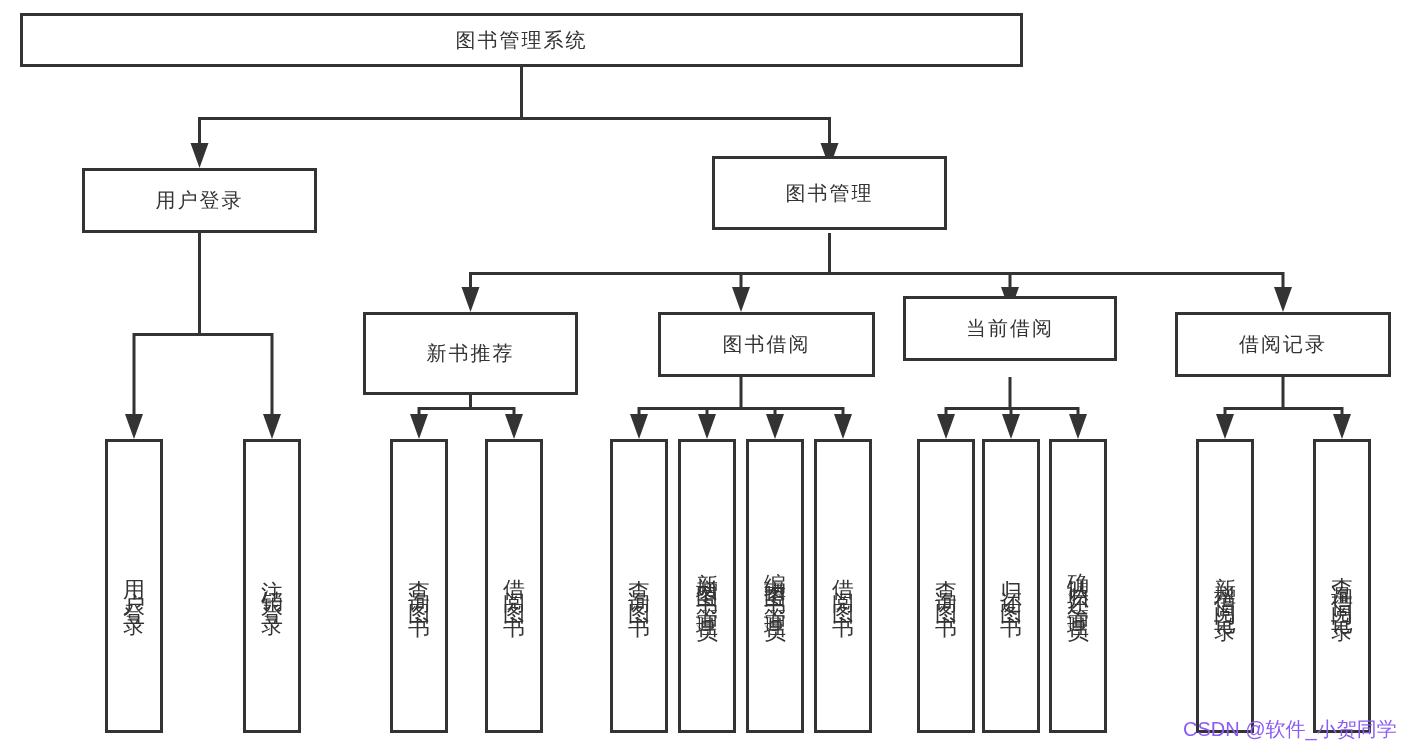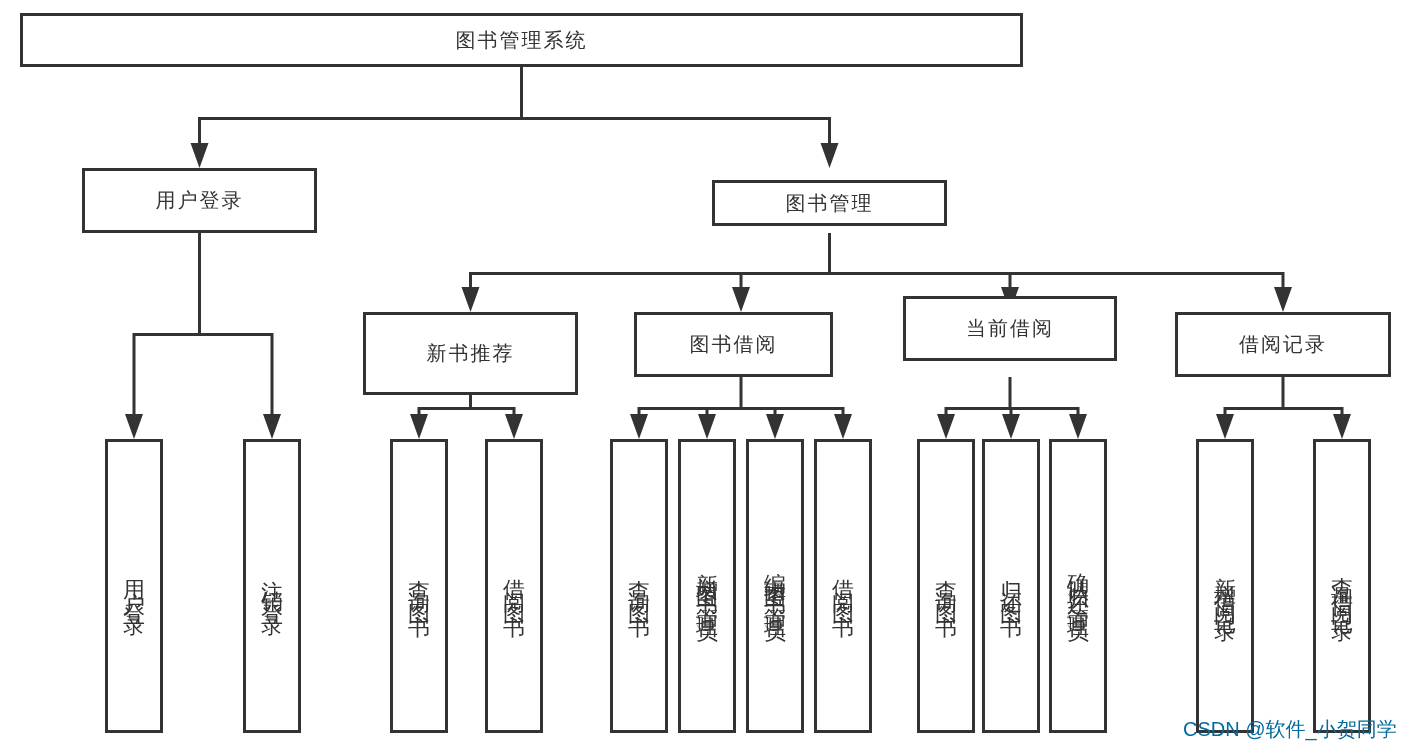--- a/index.html
+++ b/index.html
@@ -31,21 +31,21 @@
     text-orientation:mixed;
     font-size:22px;
     line-height:1;
     color:#333333;
   }
   #watermark{
     position:absolute;
     left:1183px;top:716px;
     width:222px;
     font-size:20px;
-    color:#0369a1;
+    color:#8b5cf6;
     white-space:nowrap;
     z-index:5;
   }
 </style>
 </head>
 <body>
 
 <div id="stage">
 
   <svg id="wires" width="1405" height="747" viewBox="0 0 1405 747">
@@ -79,28 +79,28 @@
              M1333 414 L1351 414 L1342 439 Z"></path>
   </svg>
 
   <div class="box hbox" style="left:20px;top:13px;width:1003px;height:54px">
     <span>图书管理系统</span>
   </div>
 
   <div class="box hbox" style="left:82px;top:168px;width:235px;height:65px">
     <span>用户登录</span>
   </div>
-  <div class="box hbox" style="left:712px;top:180px;width:235px;height:46px">
+  <div class="box hbox" style="left:712px;top:156px;width:235px;height:74px">
     <span>图书管理</span>
   </div>
 
   <div class="box hbox" style="left:363px;top:312px;width:215px;height:83px">
     <span>新书推荐</span>
   </div>
-  <div class="box hbox" style="left:634px;top:312px;width:199px;height:65px">
+  <div class="box hbox" style="left:658px;top:312px;width:217px;height:65px">
     <span>图书借阅</span>
   </div>
   <div class="box hbox" style="left:903px;top:296px;width:214px;height:65px">
     <span>当前借阅</span>
   </div>
   <div class="box hbox" style="left:1175px;top:312px;width:216px;height:65px">
     <span>借阅记录</span>
   </div>
 
   <div class="box vbox" style="left:105px;top:439px;width:58px;height:294px">

